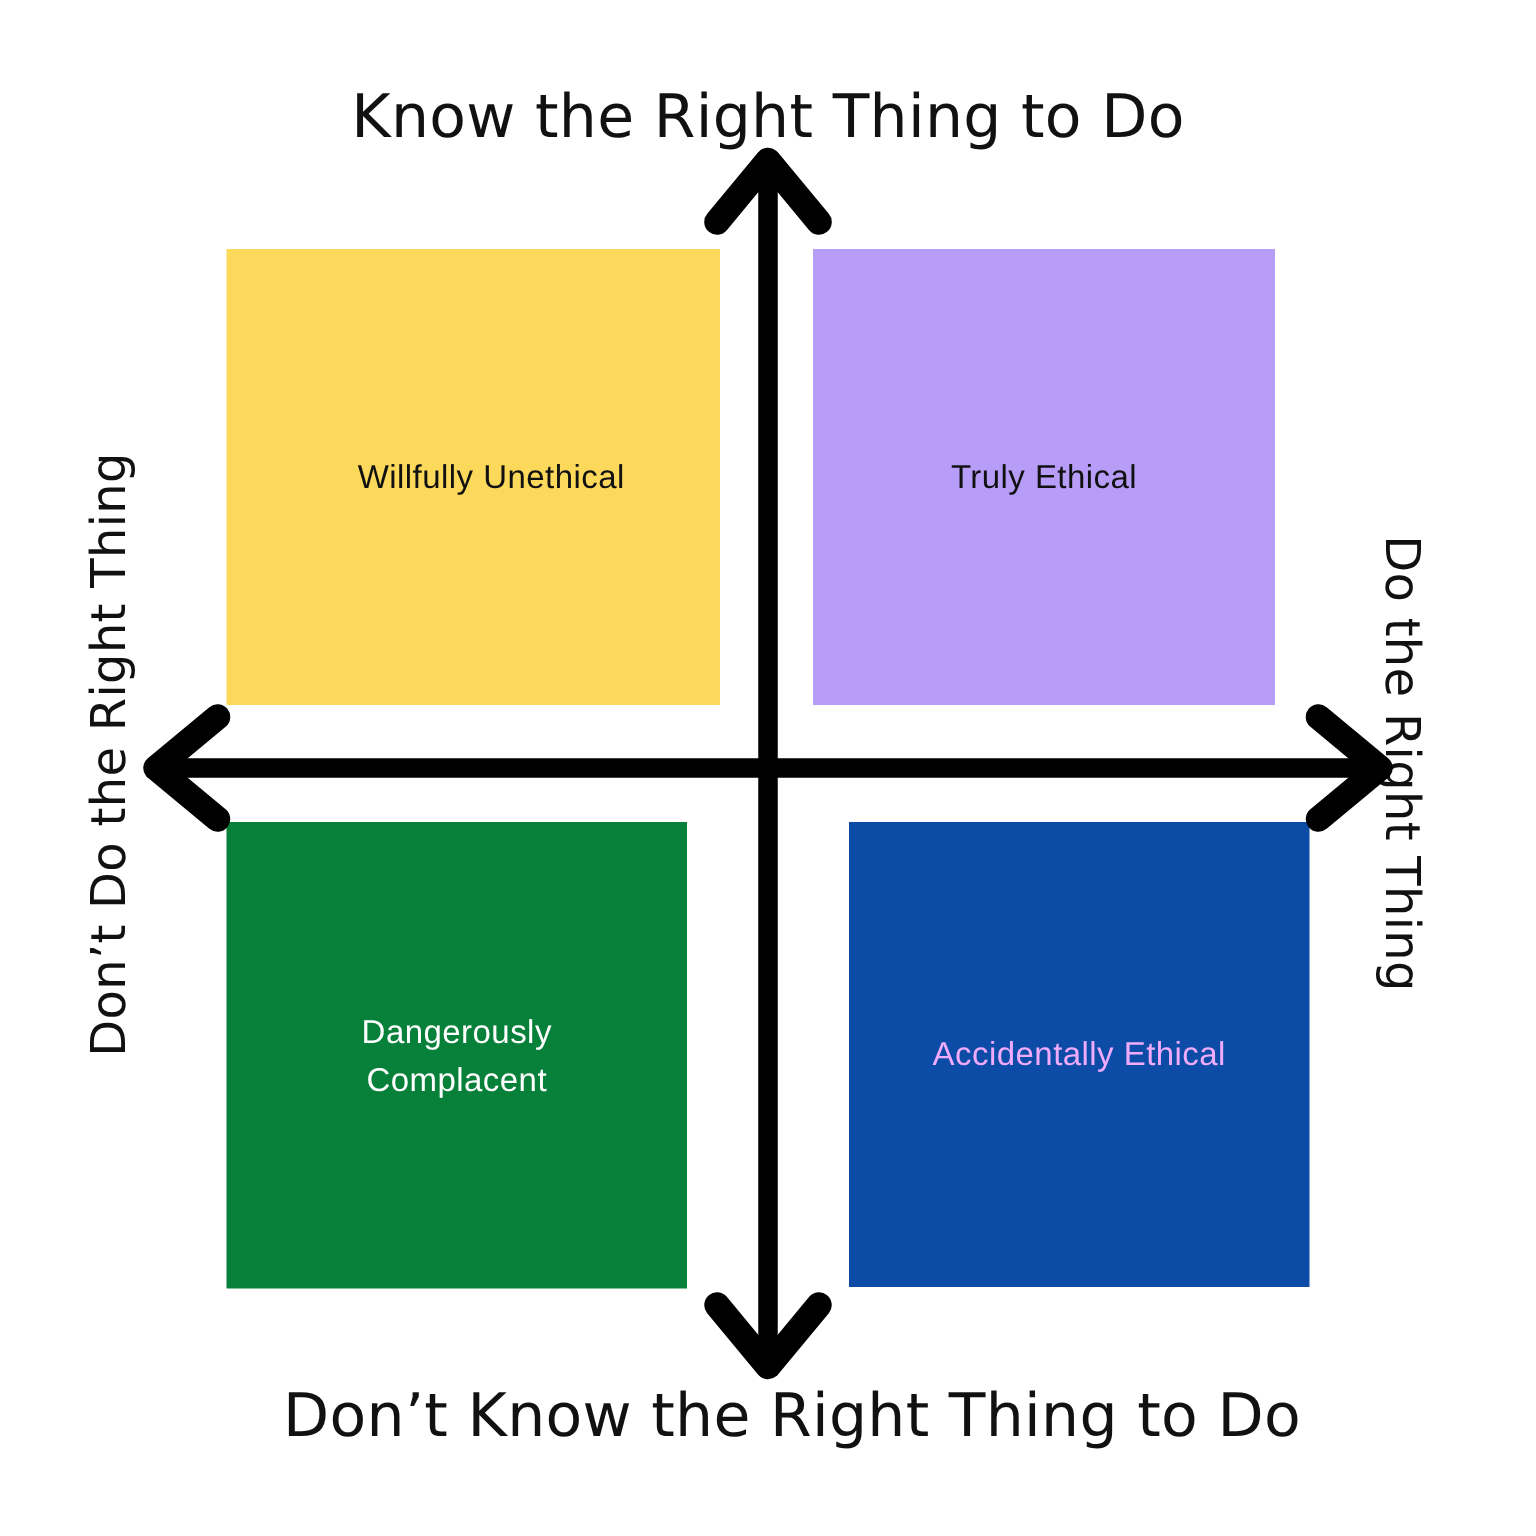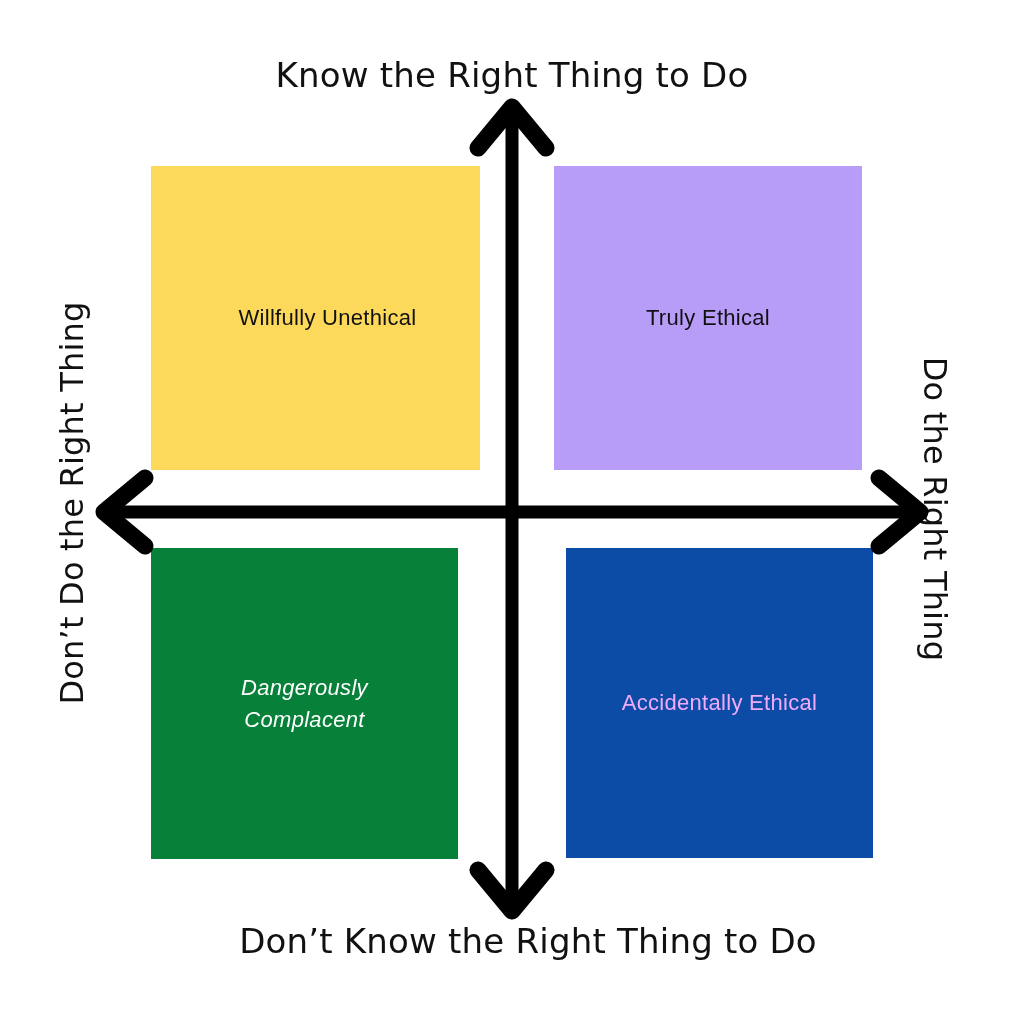--- a/index.html
+++ b/index.html
@@ -13,21 +13,21 @@
     width: 1024px;
     height: 1024px;
     background: #ffffff;
     overflow: hidden;
   }
 
   
   .axis-label {
     position: absolute;
     color: #111111;
-    font-size: 34px;
+    font-size: 40px;
     font-weight: 400;
     letter-spacing: 0.2px;
     white-space: nowrap;
   }
   .axis-top {
     top: 55px;
     left: 0;
     width: 100%;
     text-align: center;
   }
@@ -69,22 +69,22 @@
     text-align: center;
   }
   .q-label {
     font-family: "Liberation Sans", "DejaVu Sans", sans-serif;
     font-size: 22px;
     font-weight: 500;
     line-height: 1.45;
     letter-spacing: 0.3px;
   }
   .q-tl { left: 151px; top: 166px; width: 305px; height: 304px; padding-left: 24px; }
-  .q-tr { left: 554px; top: 166px; width: 308px; height: 304px; }
-  .q-bl { left: 151px; top: 548px; width: 307px; height: 311px; font-style: italic; }
+  .q-tr { left: 542px; top: 166px; width: 308px; height: 304px; }
+  .q-bl { left: 151px; top: 548px; width: 307px; height: 311px; }
   .q-br { left: 566px; top: 548px; width: 307px; height: 310px; }
   .q-bl .q-label { max-width: 200px; }
 
   
   .arrows {
     position: absolute;
     left: 0;
     top: 0;
     pointer-events: none;
   }

